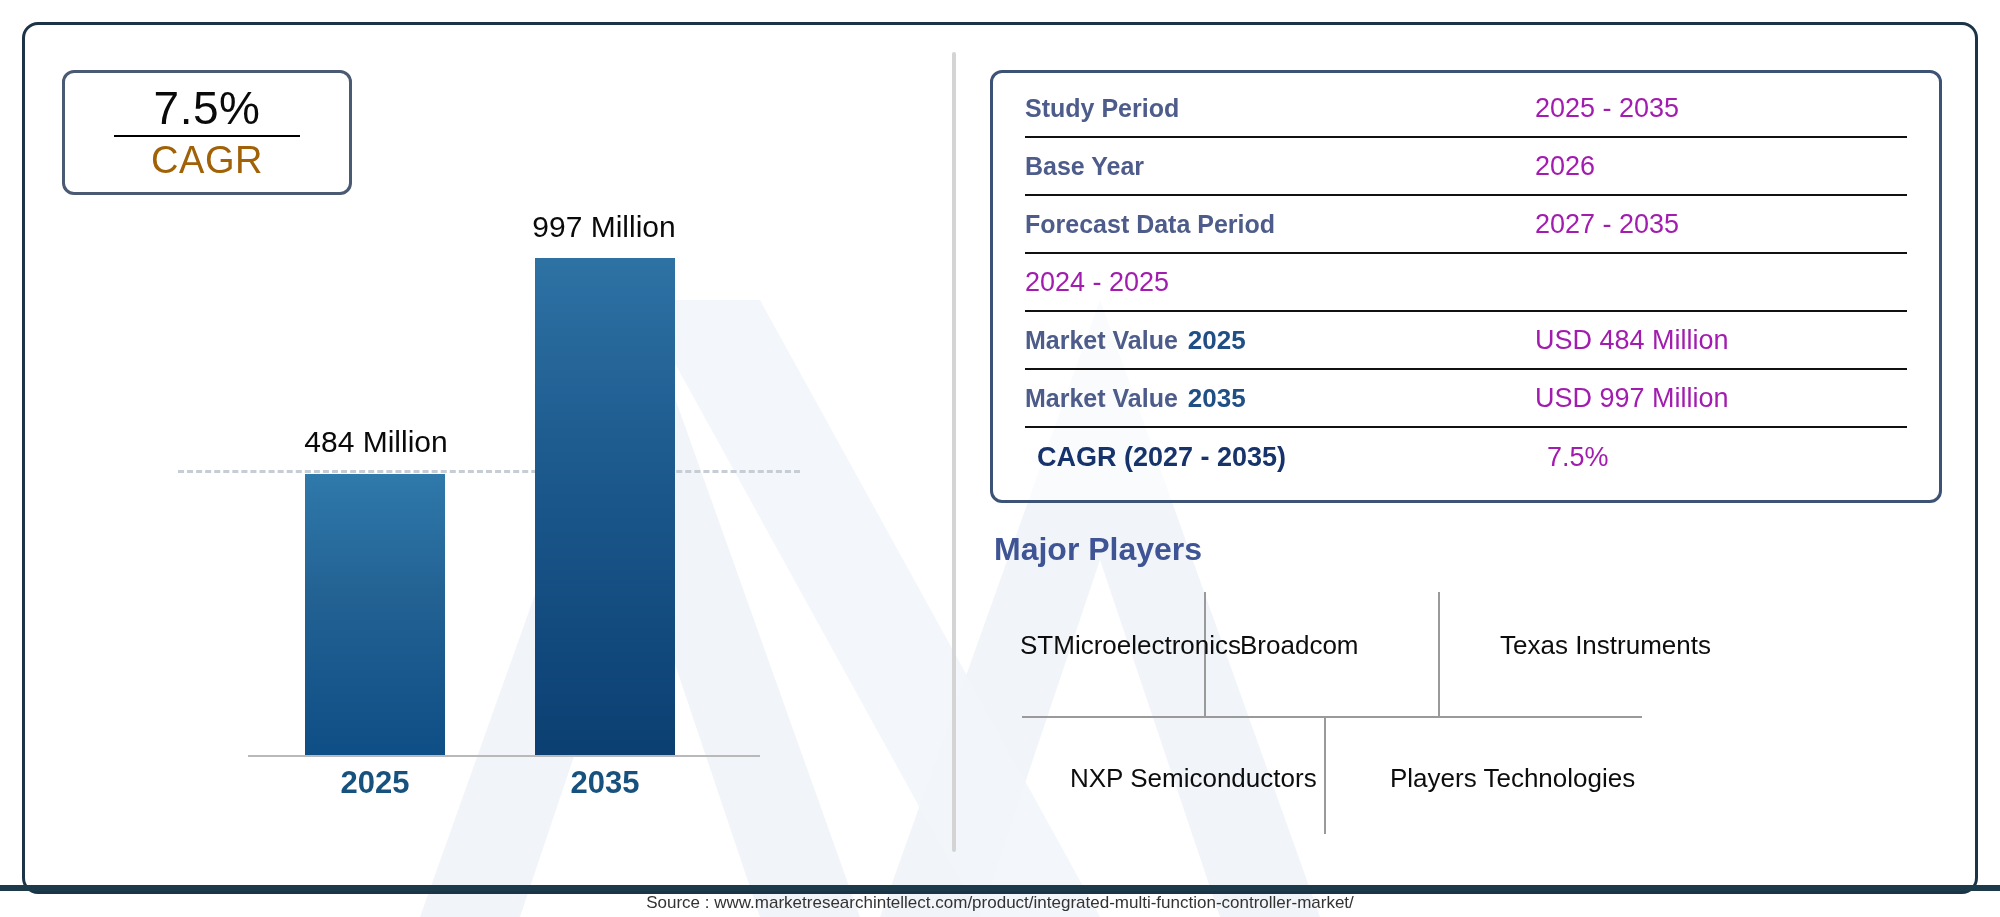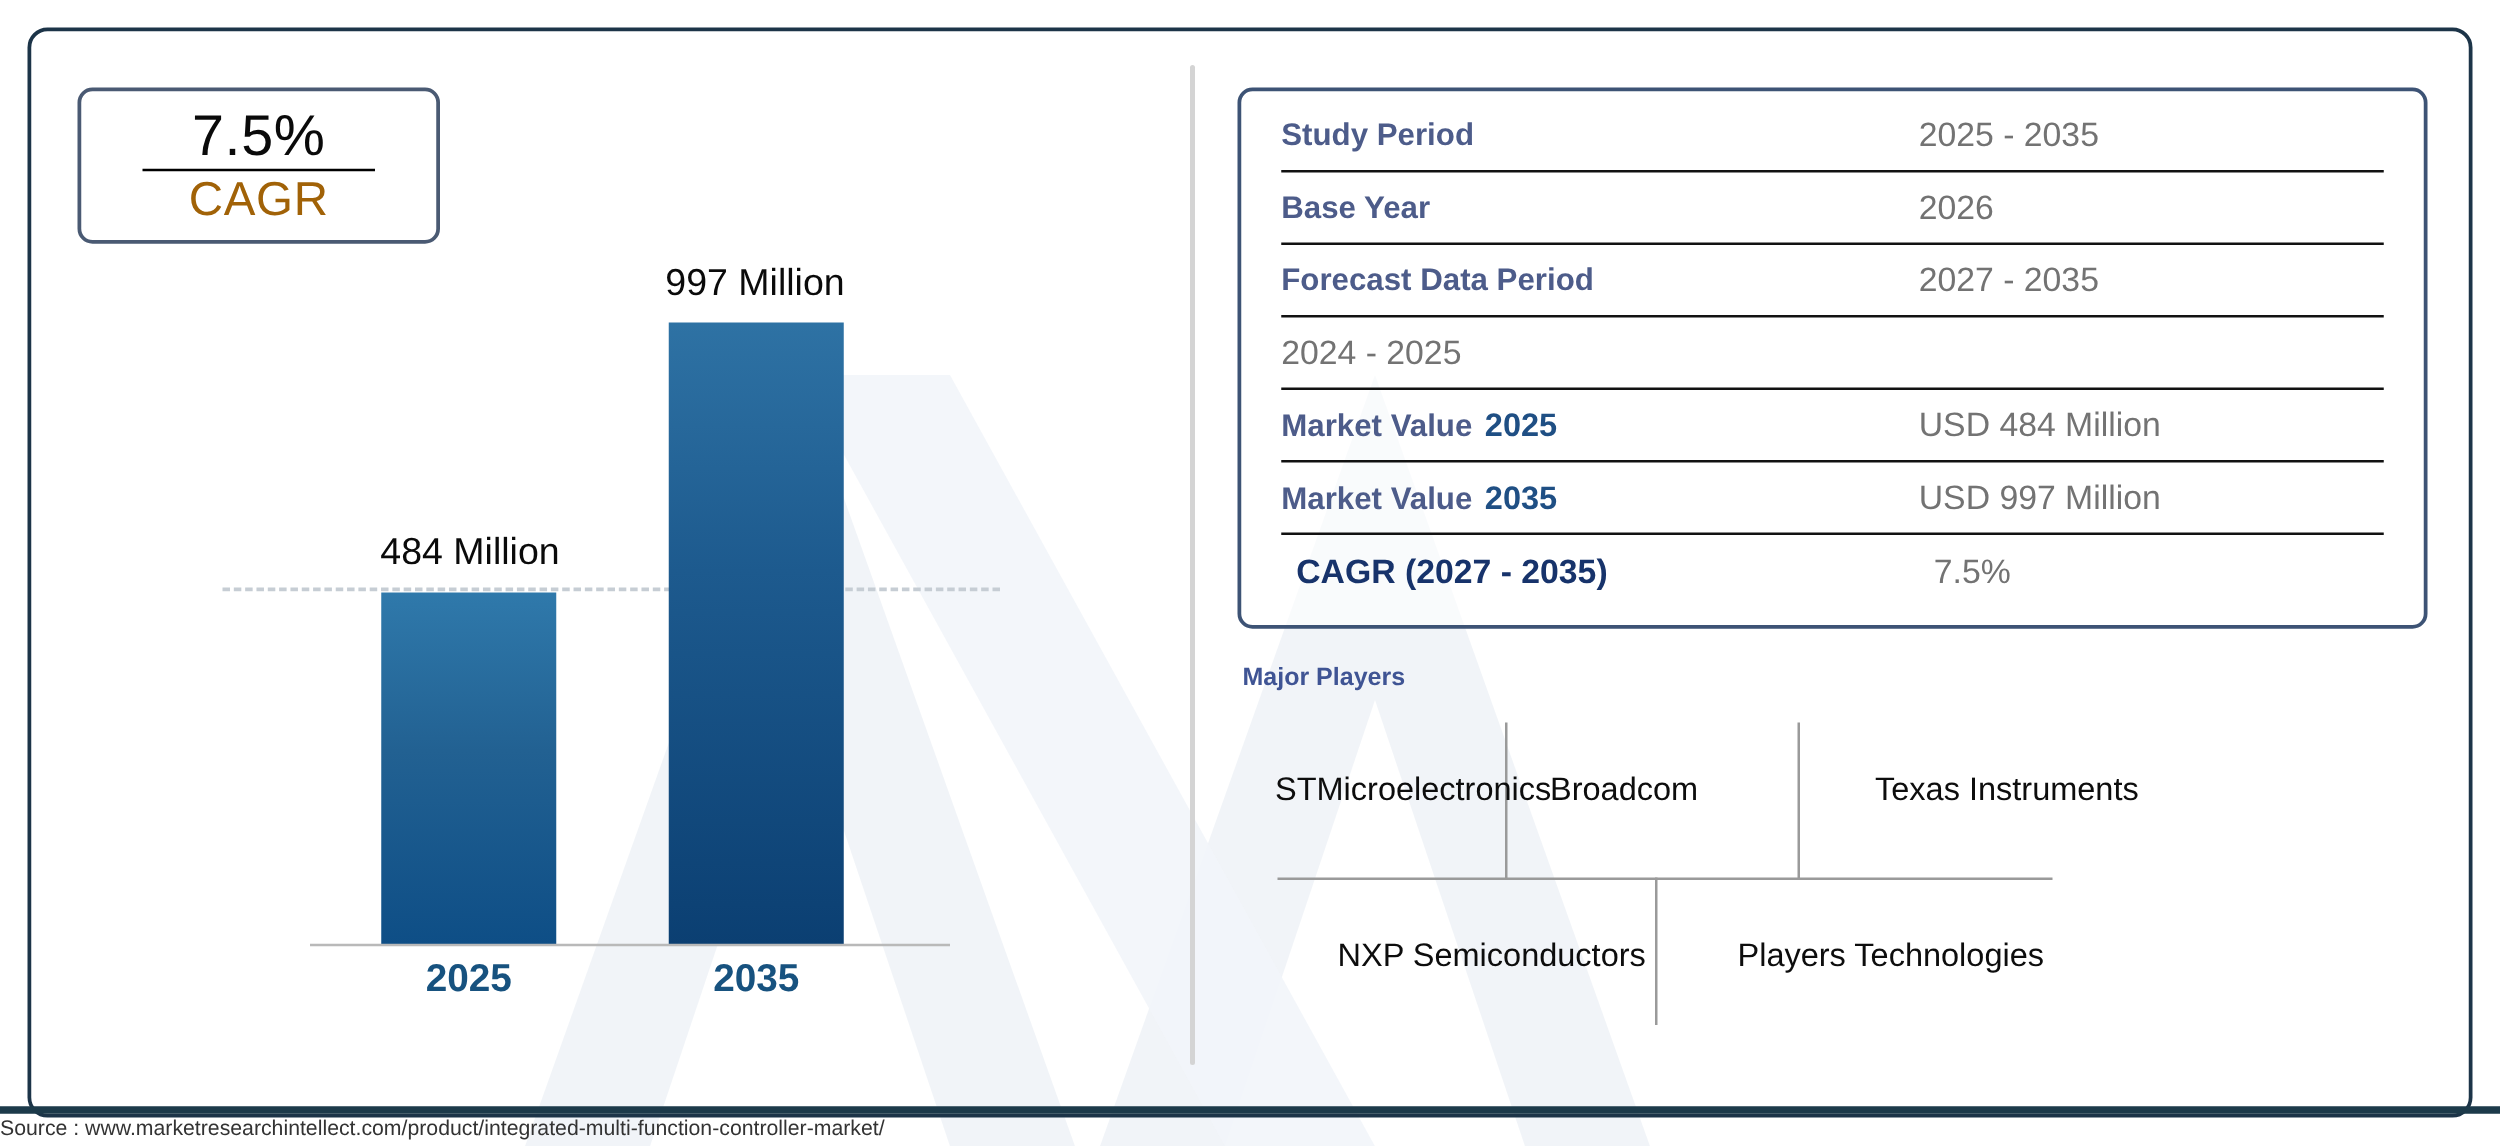--- a/index.html
+++ b/index.html
@@ -190,28 +190,28 @@
     margin-left: 10px;
   }
   .info-key.emph {
     color: #17336b;
     font-size: 27px;
     margin-left: 12px;
   }
   .info-val {
     flex: 1;
     font-size: 27px;
-    color: #737373;
+    color: #a21caf;
     white-space: nowrap;
   }
 
   
   .players-title {
     margin: 28px 0 0 4px;
-    font-size: 20px;
+    font-size: 32px;
     font-weight: bold;
     color: #3f5494;
   }
   .players-grid {
     position: relative;
     margin-top: 18px;
     width: 900px;
     height: 250px;
   }
   .player {
@@ -243,20 +243,21 @@
     top: 885px;
     width: 2000px;
     height: 6px;
     background: #1c3a4a;
   }
   .footer-text {
     position: absolute;
     left: 0;
     top: 893px;
     width: 2000px;
+    text-align: center;
     font-size: 17px;
     color: #333333;
   }
 </style>
 </head>
 <body>
 
 <div id="root">
 
   <svg class="watermark" viewBox="0 0 2000 917" preserveAspectRatio="none">

